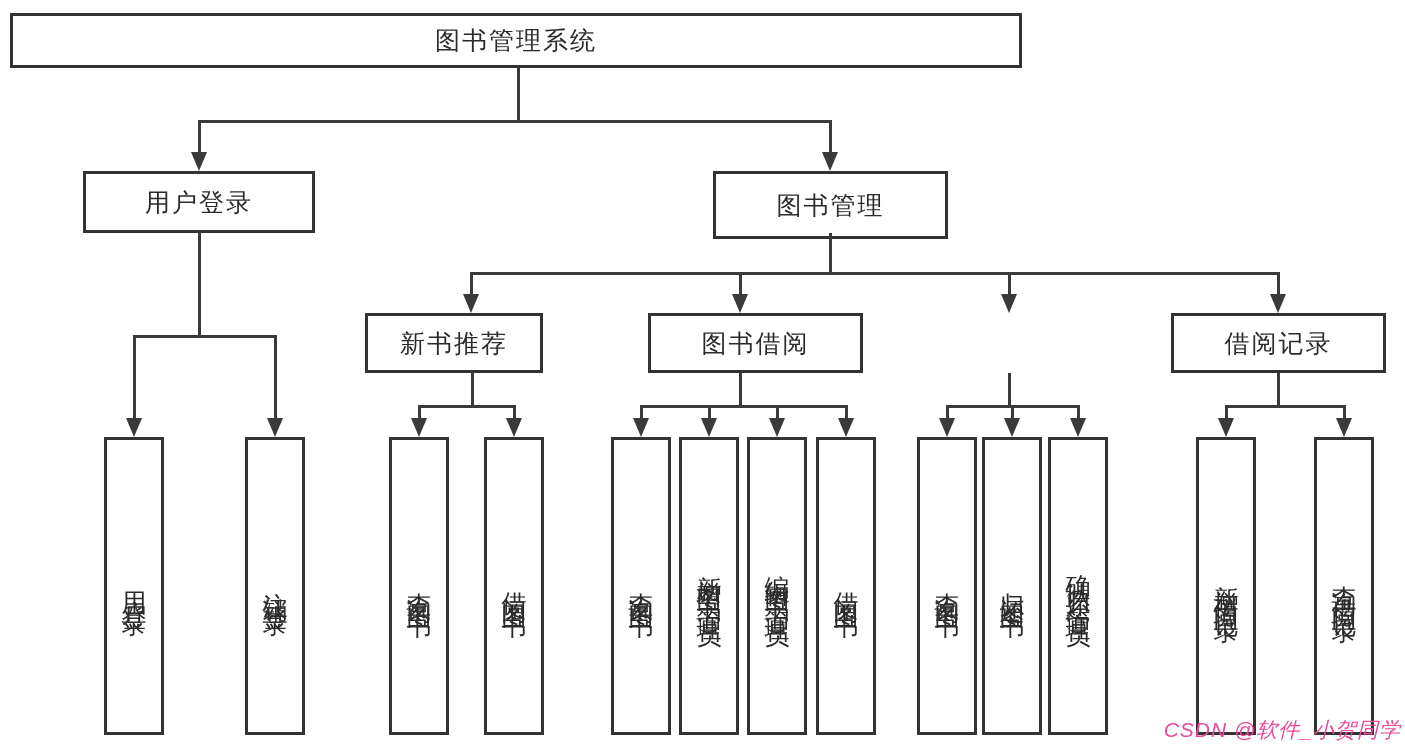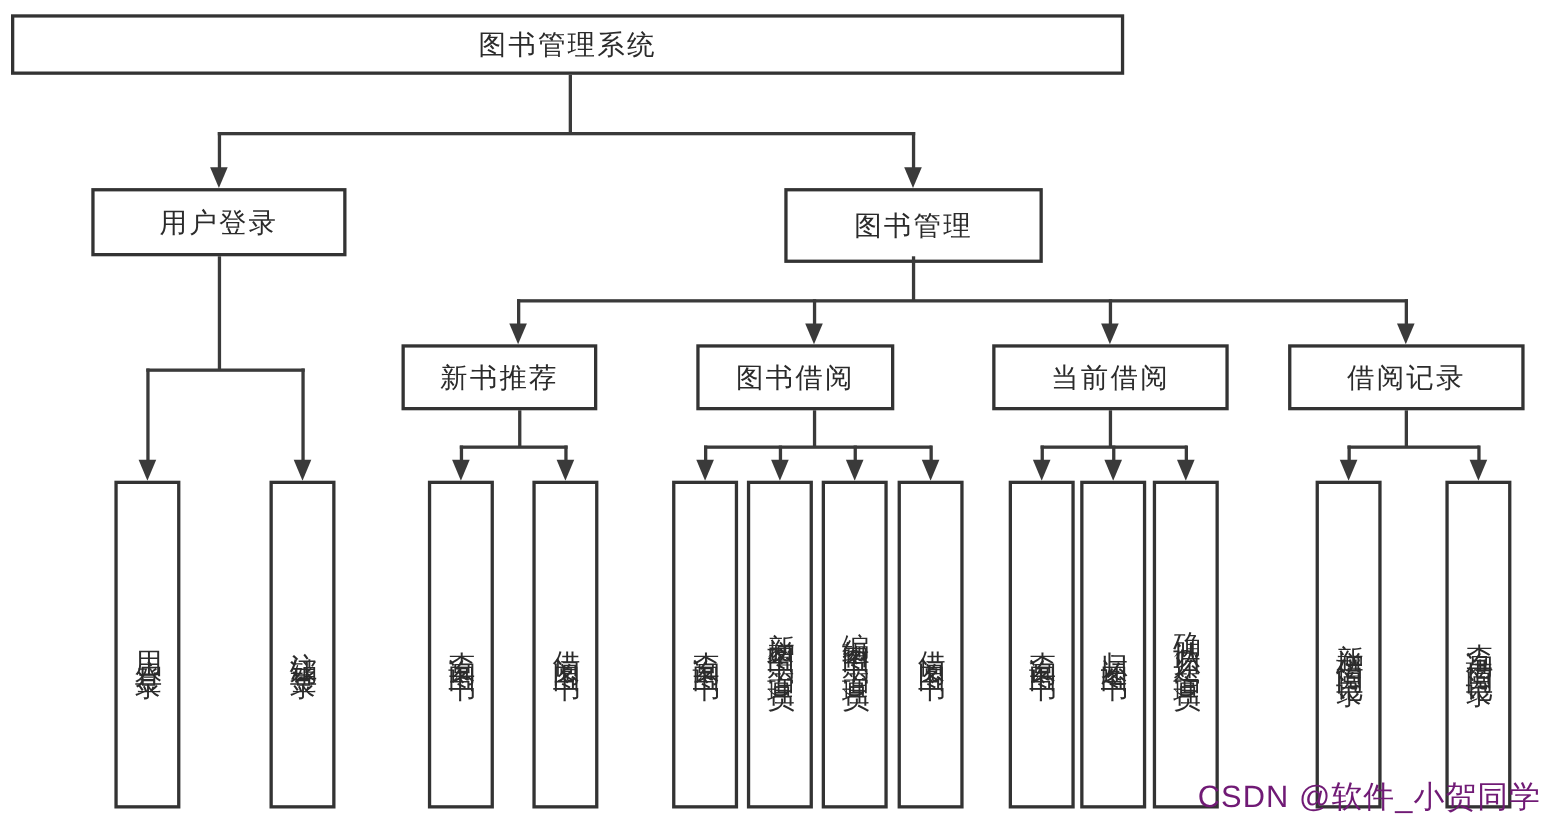--- a/index.html
+++ b/index.html
@@ -16,21 +16,21 @@
     display:grid;place-items:center;white-space:normal;
   }
   .vl{position:absolute;width:3px;background:#3a3a3a;}
   .hl{position:absolute;height:3px;background:#3a3a3a;}
   .ar{
     position:absolute;width:0;height:0;
     border-left:8px solid transparent;border-right:8px solid transparent;
     border-top:19px solid #3a3a3a;
   }
   .wm{
-    position:absolute;right:4px;bottom:3px;font-size:28px;color:#701a75;letter-spacing:1px;
+    position:absolute;right:4px;bottom:3px;font-size:21px;color:#ec4899;letter-spacing:1px;font-style:italic;
   }
 </style>
 </head>
 <body>
 
 <div class="canvas">
 
   <div class="node" style="left:10px;top:13px;width:1012px;height:55px">图书管理系统</div>
 
   <div class="vl" style="left:517px;top:68px;height:53px"></div>
@@ -55,22 +55,21 @@
   <div class="vl" style="left:470px;top:272px;height:24px"></div>
   <div class="ar" style="left:463px;top:294px"></div>
   <div class="vl" style="left:739px;top:272px;height:24px"></div>
   <div class="ar" style="left:732px;top:294px"></div>
   <div class="vl" style="left:1008px;top:272px;height:24px"></div>
   <div class="ar" style="left:1001px;top:294px"></div>
   <div class="vl" style="left:1277px;top:272px;height:24px"></div>
   <div class="ar" style="left:1270px;top:294px"></div>
 
   <div class="node" style="left:365px;top:313px;width:178px;height:60px">新书推荐</div>
-  <div class="node" style="left:633px;top:313px;width:180px;height:60px">图书借阅</div>
-  <div class="node" style="left:902px;top:313px;width:215px;height:60px">当前借阅</div>
+  <div class="node" style="left:648px;top:313px;width:215px;height:60px">图书借阅</div>
   <div class="node" style="left:1171px;top:313px;width:215px;height:60px">借阅记录</div>
 
   <div class="vl" style="left:471px;top:373px;height:34px"></div>
   <div class="hl" style="left:418px;top:405px;width:98px"></div>
   <div class="vl" style="left:418px;top:405px;height:16px"></div>
   <div class="ar" style="left:411px;top:418px"></div>
   <div class="vl" style="left:513px;top:405px;height:16px"></div>
   <div class="ar" style="left:506px;top:418px"></div>
 
   <div class="vl" style="left:739px;top:373px;height:34px"></div>

